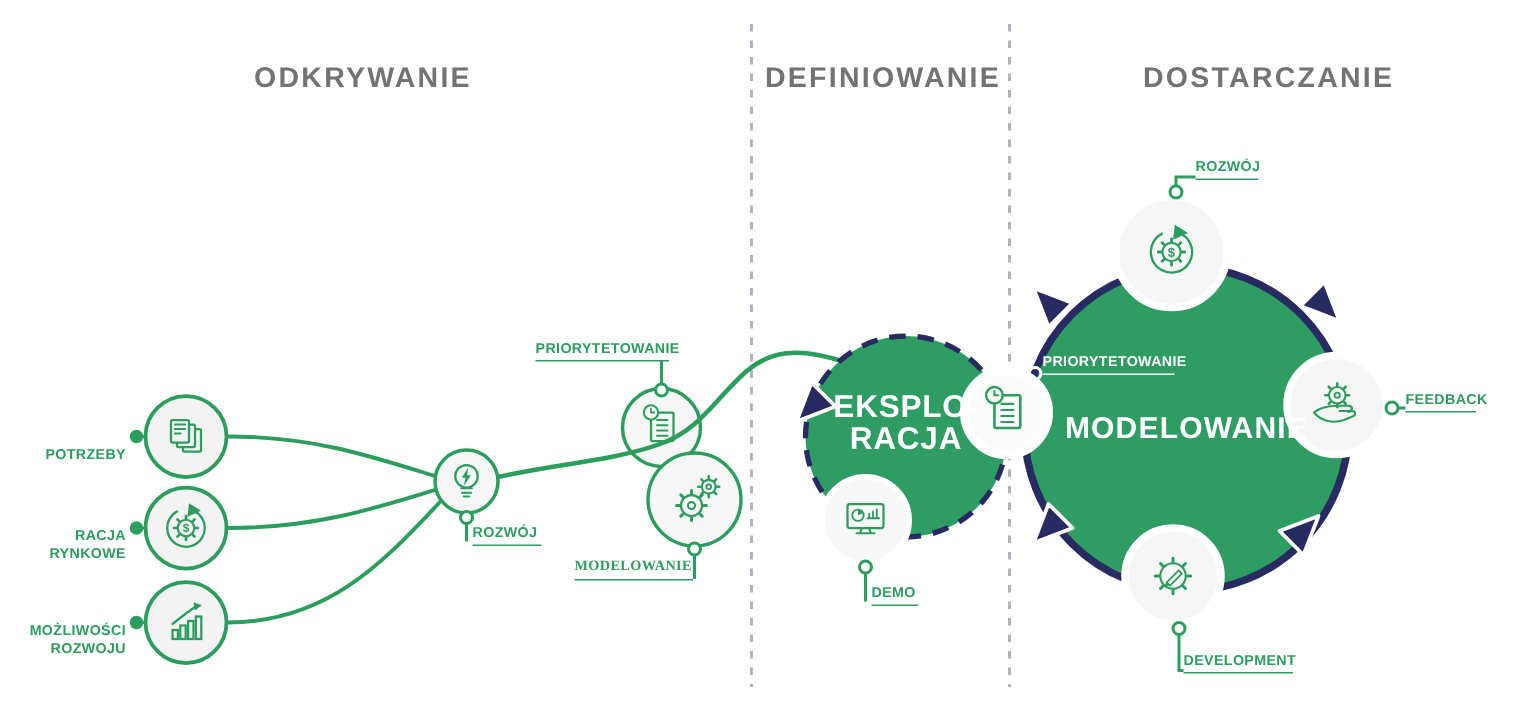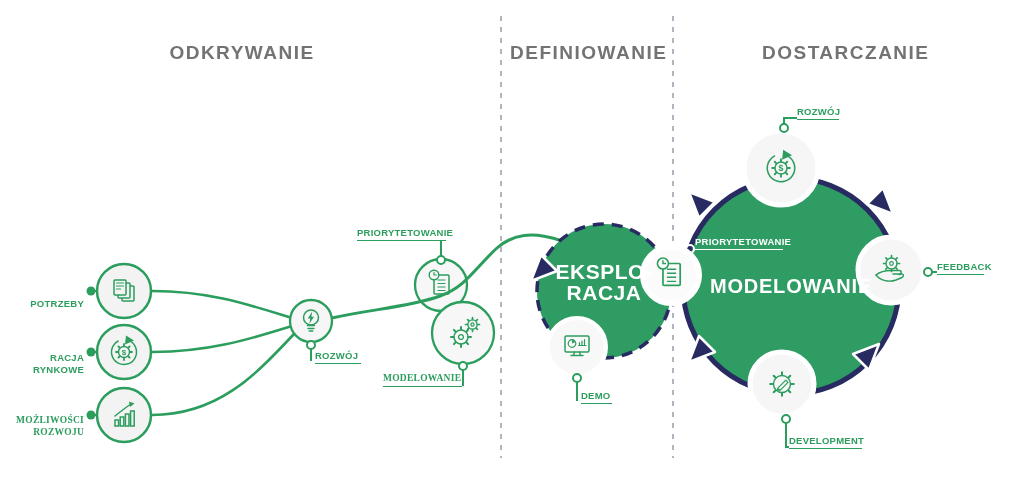--- a/index.html
+++ b/index.html
@@ -178,21 +178,21 @@
     </g>
     <circle cx="690" cy="249" r="4" fill="none" stroke="#FFFFFF" stroke-width="2"></circle>
   </svg>
 
   <div class="phase-title" style="left:142px;top:42px;width:200px;">ODKRYWANIE</div>
   <div class="phase-title" style="left:510px;top:42px;width:156px;">DEFINIOWANIE</div>
   <div class="phase-title" style="left:762px;top:42px;width:166px;">DOSTARCZANIE</div>
 
   <div class="lbl r" style="left:8px;top:286px;width:76px;">POTRZEBY</div>
   <div class="lbl r" style="left:8px;top:340px;width:76px;">RACJA RYNKOWE</div>
-  <div class="lbl r" style="left:4px;top:403px;width:80px;font-family:Liberation Serif, serif;">MOŻLIWOŚCI ROZWOJU</div>
+  <div class="lbl r" style="left:4px;top:403px;width:80px;">MOŻLIWOŚCI ROZWOJU</div>
 
   <div class="lbl u" style="left:315px;top:350px;width:46px;">ROZWÓJ</div>
   <div class="lbl u" style="left:357px;top:227px;width:89px;">PRIORYTETOWANIE</div>
   <div class="lbl u" style="left:383px;top:373px;width:79px;font-family:Liberation Serif, serif;">MODELOWANIE</div>
   <div class="lbl u" style="left:581px;top:390px;width:31px;">DEMO</div>
   <div class="lbl u" style="left:797px;top:106px;width:42px;">ROZWÓJ</div>
   <div class="lbl u" style="left:937px;top:261px;width:47px;">FEEDBACK</div>
   <div class="lbl u" style="left:789px;top:435px;width:73px;">DEVELOPMENT</div>
   <div class="lbl u white" style="left:695px;top:236px;width:88px;">PRIORYTETOWANIE</div>
 

